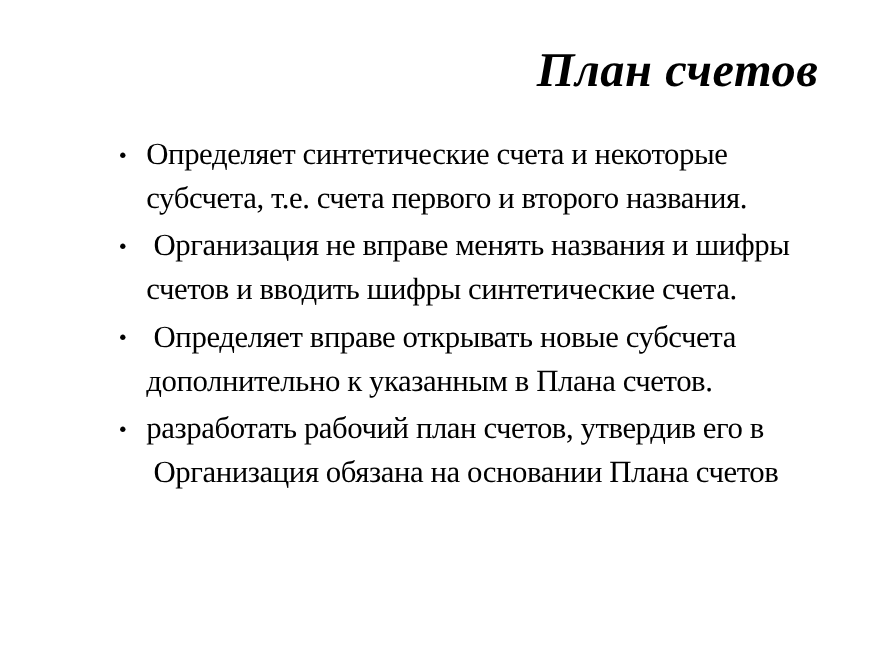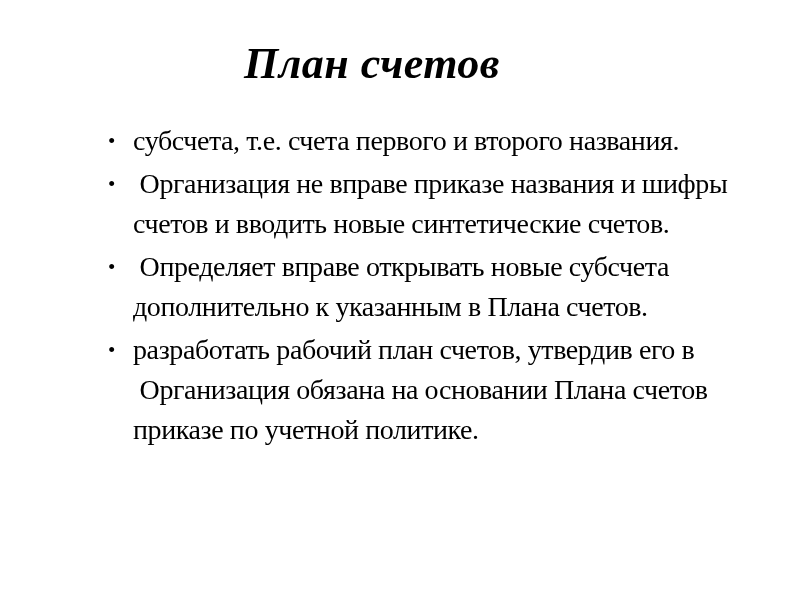--- a/index.html
+++ b/index.html
@@ -18,21 +18,21 @@
   .slide {
     position: absolute;
     inset: 0;
   }
   .title {
     position: absolute;
     top: 38px;
     left: 0;
     width: 744px;
     margin: 0;
-    text-align: center;
+    text-align: right;
     font-size: 44px;
     font-weight: bold;
     font-style: italic;
     letter-spacing: 0.5px;
     color: #000000;
   }
   .bullets {
     position: absolute;
     top: 121px;
     left: 108px;
@@ -70,43 +70,43 @@
 
 <div class="slide">
 
   <h1 class="title">План счетов</h1>
 
   <ul class="bullets">
 
     <li class="bullet-item">
       <span class="dot">•</span>
       <span class="text-block">
+        <span class="line">Определяет синтетические счета и некоторые</span>
         <span class="line">субсчета, т.е. счета первого и второго названия.</span>
       </span>
     </li>
 
     <li class="bullet-item">
       <span class="dot">•</span>
       <span class="text-block">
-        <span class="line"> Организация не вправе приказе названия и шифры</span>
-        <span class="line">счетов и вводить новые синтетические счетов.</span>
+        <span class="line"> Организация не вправе менять названия и шифры</span>
+        <span class="line">счетов и вводить шифры синтетические счета.</span>
       </span>
     </li>
 
     <li class="bullet-item">
       <span class="dot">•</span>
       <span class="text-block">
         <span class="line"> Определяет вправе открывать новые субсчета</span>
         <span class="line">дополнительно к указанным в Плана счетов.</span>
       </span>
     </li>
 
     <li class="bullet-item">
       <span class="dot">•</span>
       <span class="text-block">
         <span class="line">разработать рабочий план счетов, утвердив его в</span>
         <span class="line"> Организация обязана на основании Плана счетов</span>
-        <span class="line">приказе по учетной политике.</span>
       </span>
     </li>
 
   </ul>
 </div>
 
 </body></html>

